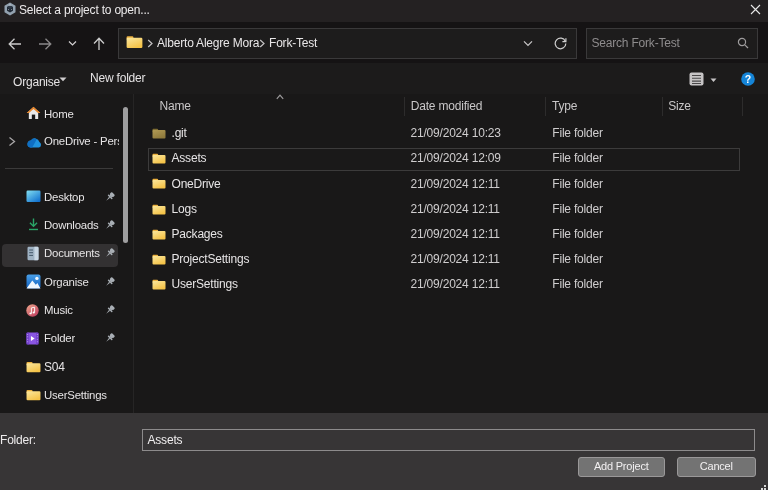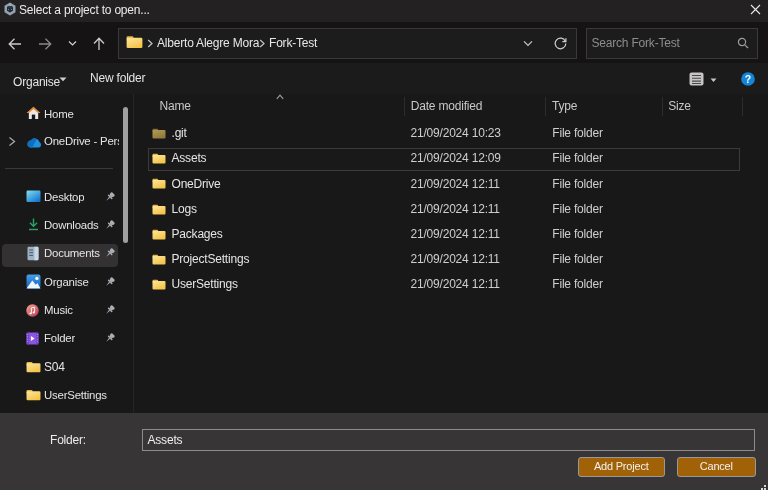--- a/index.html
+++ b/index.html
@@ -1,19 +1,19 @@
 <!DOCTYPE html>
 <html><head><meta charset="utf-8"><style>
 *{margin:0;padding:0;box-sizing:border-box}
 html,body{width:768px;height:490px;overflow:hidden;background:#373536;font-family:"Liberation Sans",sans-serif;position:relative}
 .abs{position:absolute}
 .t{position:absolute;font-size:12px;letter-spacing:-0.2px;color:#e6e4e5;white-space:nowrap}
 .navbox{position:absolute;top:27.5px;height:31px;background:#1d1c1c;border:1px solid #3a393a}
 .vsep{position:absolute;top:97px;height:19px;width:1px;background:#2d2c2c}
-.btn{position:absolute;top:457px;height:19.5px;background:#a16207;border:1px solid #9a9899;border-radius:3px;text-align:center;font-size:11px;letter-spacing:-0.2px;color:#f2f0f1;line-height:17px}
+.btn{position:absolute;top:457px;height:19.5px;background:#737373;border:1px solid #9a9899;border-radius:3px;text-align:center;font-size:11px;letter-spacing:-0.2px;color:#f2f0f1;line-height:17px}
 </style></head><body>
 <div class="abs" style="left:0;top:0;width:768px;height:22px;background:#242122"></div>
 <div class="abs" style="left:0;top:22px;width:768px;height:41px;background:#151314"></div>
 <div class="abs" style="left:0;top:63px;width:768px;height:31px;background:#1c1b1b"></div>
 <div class="abs" style="left:0;top:94px;width:768px;height:319px;background:#191818"></div>
 <div class="abs" style="left:0;top:413px;width:768px;height:77px;background:#373536"></div>
 <svg class="abs" style="left:3.5px;top:1.5px" width="12" height="14" viewBox="0 0 12 14">
     <path d="M6 0.5 L11.5 3.7 V10.3 L6 13.5 L0.5 10.3 V3.7 Z" fill="#93a2b0"></path>
     <path d="M6 3.4 L9 5.1 V8.7 L6 10.4 L3 8.7 V5.1 Z" fill="#222b37"></path>
     <path d="M6 3.4 L9 5.1 L6 6.8 L3 5.1 Z" fill="#2f3a47"></path>
@@ -330,19 +330,19 @@
       <rect x="0.5" y="0.8" width="5.6" height="3.2" rx="0.9" fill="#edb13e"></rect>
       <rect x="0.5" y="2.1" width="13" height="8.4" rx="1" fill="url(#fgs2)"></rect>
     </svg></div>
 <span class="t" style="left:44px;top:386.9px;height:16px;line-height:16px;font-size:11.4px;max-width:75px;overflow:hidden">UserSettings</span>
 <svg class="abs" style="left:8px;top:136px" width="8" height="11" viewBox="0 0 8 11">
     <path d="M1.5 1.5 L6.5 5.5 L1.5 9.5" stroke="#a8a6a7" stroke-width="1.3" fill="none"></path>
   </svg>
 <div class="abs" style="left:5px;top:168px;width:108px;height:1px;background:#3b3a3a"></div>
 <div class="abs" style="left:122.5px;top:107px;width:5px;height:136px;background:#9f9fa0;border-radius:2.5px"></div>
 <div class="abs" style="left:133px;top:94px;width:1px;height:319px;background:#262525"></div>
-<span class="t" style="left:0;top:429px;width:136px;height:22px;line-height:22px;text-align:center;color:#edebec">Folder:</span>
+<span class="t" style="left:0;top:429px;width:136px;height:22px;line-height:22px;text-align:left;color:#edebec">Folder:</span>
 <div class="abs" style="left:141.5px;top:429px;width:613.5px;height:22px;background:#373536;border:1px solid #8d8b8c"></div>
 <span class="t" style="left:147.5px;top:429px;height:22px;line-height:22px;color:#f0eeef">Assets</span>
 <div class="btn" style="left:578px;width:86.5px">Add Project</div>
 <div class="btn" style="left:677px;width:78.5px">Cancel</div>
 <div class="abs" style="left:764px;top:484.5px;width:2px;height:2px;background:#d8d8d8"></div>
 <div class="abs" style="left:764px;top:487.5px;width:2px;height:2px;background:#d8d8d8"></div>
 <div class="abs" style="left:761px;top:487.5px;width:2px;height:2px;background:#d8d8d8"></div>
 </body></html>

